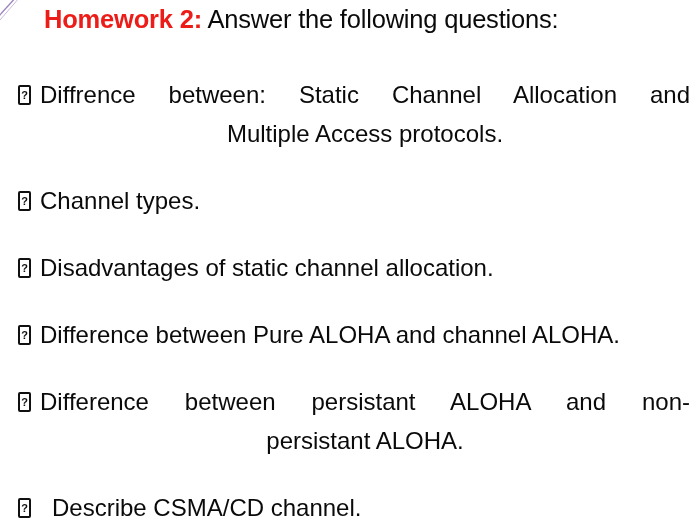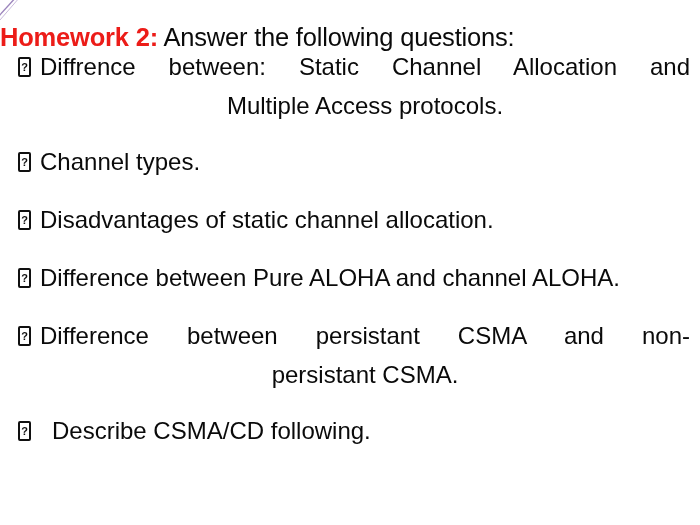--- a/index.html
+++ b/index.html
@@ -33,22 +33,23 @@
     height: 26px;
     overflow: hidden;
     pointer-events: none;
   }
   .corner-stroke svg { display: block; }
 
   
   .title-line {
     position: absolute;
     left: 0;
-    top: 22px;
+    top: 4px;
     width: 700px;
+    padding-left: 44px;
     box-sizing: border-box;
     font-size: 25.5px;
     line-height: 30px;
     letter-spacing: -0.2px;
     white-space: nowrap;
   }
   .title-strong {
     font-weight: bold;
     color: #ec1c18;
   }
@@ -88,21 +89,21 @@
     border-radius: 2px;
     box-sizing: border-box;
     font-size: 11px;
     line-height: 16px;
     text-align: center;
     font-weight: bold;
     color: #101010;
     font-family: "Liberation Sans", sans-serif;
   }
 
-  .qtext { display: block; }
+  .qtext { display: block; margin-top: 28px; }
 
   
   .i0 { margin-bottom: 17px; }
   .i1 { margin-bottom: 19px; }
   .i2 { margin-bottom: 19px; }
   .i3 { margin-bottom: 19px; }
   .i4 { margin-bottom: 17px; }
   .i5 { margin-bottom: 0; }
 
   
@@ -163,26 +164,26 @@
     <div class="qitem i3">
       <span class="bullet">?</span>
       <span class="qtext">
         <span class="ln1">Difference between Pure ALOHA and channel ALOHA.</span>
       </span>
     </div>
 
     <div class="qitem i4">
       <span class="bullet">?</span>
       <span class="qtext just-block">
-        <span class="ln1">Difference between persistant CSMA and non-</span>
-        <span class="ln2">persistant CSMA.</span>
+        <span class="ln1">Difference between persistant ALOHA and non-</span>
+        <span class="ln2">persistant ALOHA.</span>
       </span>
     </div>
 
     <div class="qitem i5 wide-gap">
       <span class="bullet">?</span>
       <span class="qtext">
-        <span class="ln1">Describe CSMA/CD following.</span>
+        <span class="ln1">Describe CSMA/CD channel.</span>
       </span>
     </div>
 
   </div>
 </div>
 
 </body></html>

